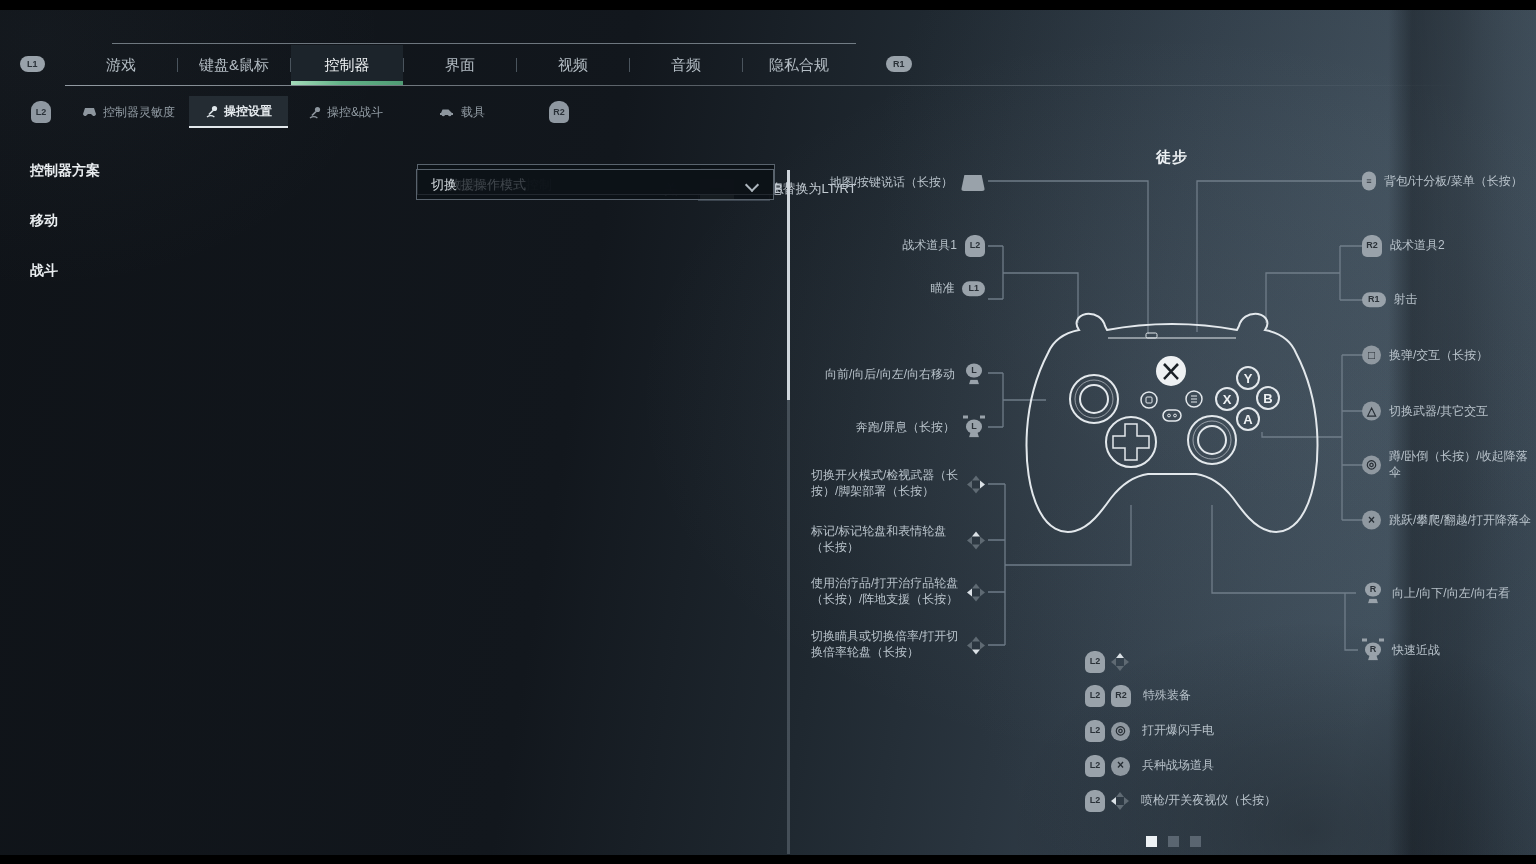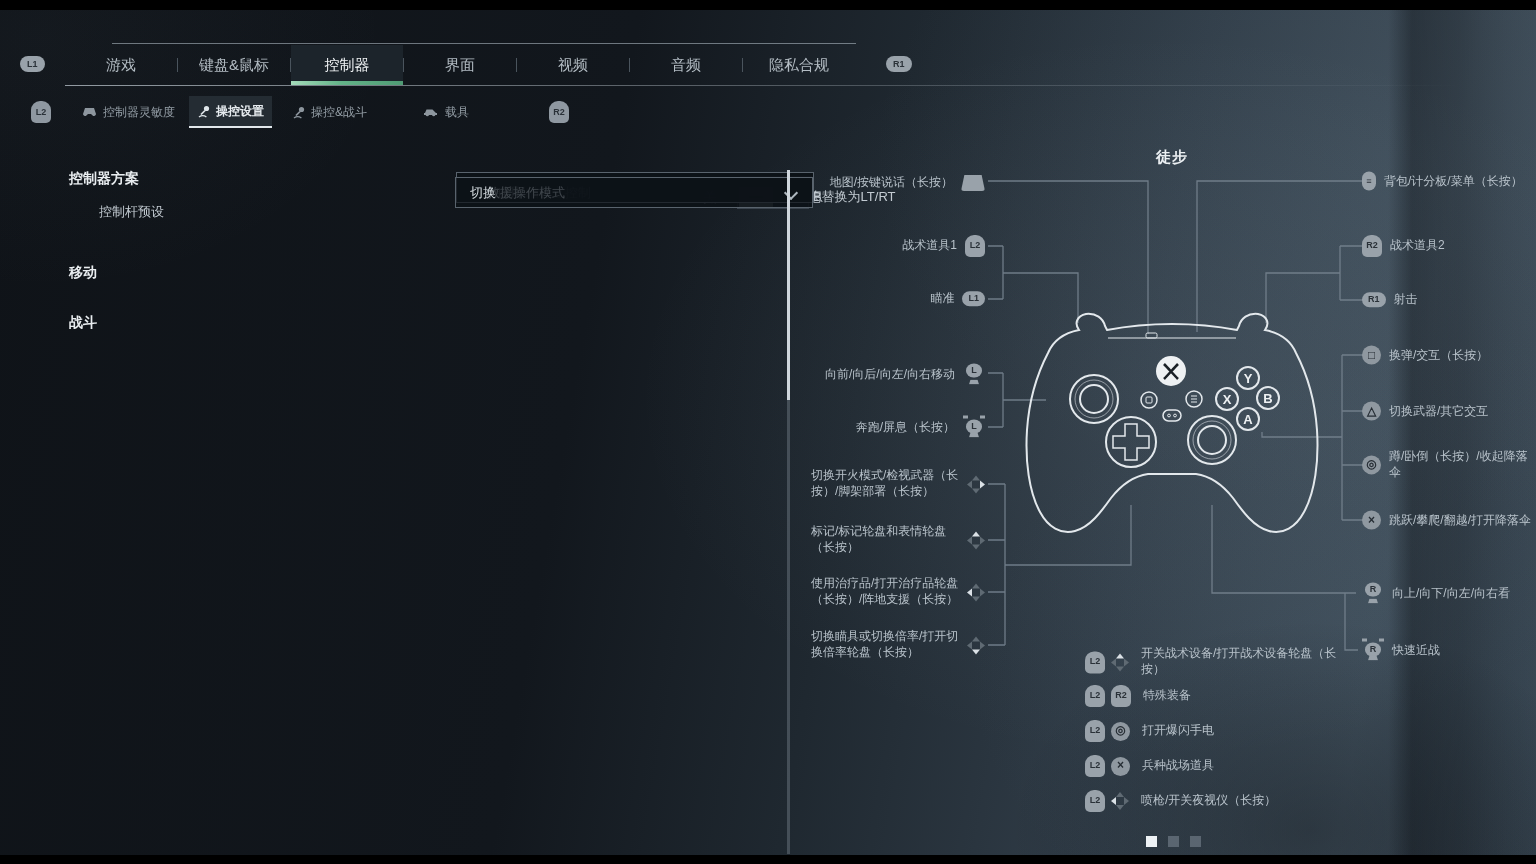--- a/index.html
+++ b/index.html
@@ -33,26 +33,26 @@
     color:#2a3138;font-size:9px;font-weight:bold;display:flex;align-items:center;}
   .pad-pill.lb{left:20px;top:56px;} .pad-pill.rb{left:886px;top:56px;}
   .pad-trig{position:absolute;width:20px;height:22px;background:#8f98a1;border-radius:9px 9px 5px 5px;
     color:#2a3138;font-size:9px;font-weight:bold;display:flex;align-items:center;justify-content:center;}
   .pad-trig.lt{left:31px;top:101px;} .pad-trig.rt{left:549px;top:101px;}
 
   
   .subtabs{position:absolute;left:78px;top:96px;height:32px;display:flex;align-items:stretch;}
   .subtab{display:flex;align-items:center;gap:6px;font-size:12px;color:#949ea6;cursor:pointer;padding:0 4px;}
   .subtab .sicon{display:flex;align-items:center;color:#8d969e;}
-  .subtab.active{background:#242c33;border-bottom:2px solid #e2e8ec;color:#e6ebef;padding:0 8px;font-weight:bold;}
+  .subtab.active{background:#242c33;border-bottom:2px solid #e2e8ec;color:#e6ebef;padding:0 16px;font-weight:bold;}
   .subtab.active .sicon{color:#dfe6ea;}
   .st1{margin-left:0;} .st2{margin-left:10px;} .st3{margin-left:16px;} .st4{margin-left:48px;}
 
   
-  .settings{position:absolute;left:30px;top:168px;width:745px;margin-left:39px;}
+  .settings{position:absolute;left:30px;top:160px;width:745px;}
   .sec-title{height:20px;line-height:20px;font-size:14px;font-weight:bold;color:#e9edf0;margin-bottom:4px;}
   .sec-gap{margin-top:30px;}
   .srow{position:relative;height:40px;border-bottom:1px solid rgba(190,205,215,.14);}
   .srow.first{border-top:1px solid rgba(190,205,215,.20);}
   .srow.selected{background:rgba(255,255,255,.035);}
   .srow.group{border-bottom:none;}
   .row-label{position:absolute;left:30px;top:0;line-height:40px;font-size:13px;color:#c3cbd2;white-space:nowrap;}
   .row-label.indent{left:70px;}
   .dropdown{position:absolute;right:0;top:4px;width:328px;height:29px;background:rgba(13,18,23,.72);
     border:1px solid #59636d;display:flex;align-items:center;padding:0 14px;box-sizing:content-box;cursor:pointer;}
@@ -192,23 +192,20 @@
   <div class="pad-trig rt">R2</div>
 
   <div class="settings">
       <div class="sec-title">控制器方案</div>
       <div class="srow dropdown first selected">
         <span class="row-label">控制器预设</span>
         <div class="dropdown">
           <span class="dd-value">默认预设</span>
           <span class="chev"></span>
         </div>
-      </div>
-      <div class="srow group group">
-        <span class="row-label">控制杆预设</span>
       </div>
       <div class="srow dropdown">
         <span class="row-label indent">徒步</span>
         <div class="dropdown">
           <span class="dd-value">默认预设</span>
           <span class="chev"></span>
         </div>
       </div>
       <div class="srow dropdown">
         <span class="row-label indent">地面载具</span>
@@ -345,21 +342,21 @@
 
   <div id="diag-labels">
       <div class="diag-label left" style="top: 183px;">
         <span class="lab-text">地图/按键说话（长按）</span>
         <span class="icon-touchpad"></span>
       </div>
       <div class="diag-label left" style="top: 246px;">
         <span class="lab-text">战术道具1</span>
         <span class="icon-trig">L2</span>
       </div>
-      <div class="diag-label left" style="top: 299px;">
+      <div class="diag-label left" style="top: 289px;">
         <span class="lab-text">瞄准</span>
         <span class="icon-pill">L1</span>
       </div>
       <div class="diag-label left" style="top: 374px;">
         <span class="lab-text">向前/向后/向左/向右移动</span>
         <span class="icon-stick">
           <span class="cap">L</span>
         </span>
       </div>
       <div class="diag-label left" style="top: 427px;">
@@ -445,21 +442,20 @@
         <span class="lab-text">快速近战</span>
       </div>
       <div class="combo" style="top: 662px;">
         <span class="icon-trig">L2</span>
         <span class="icon-dpad">
           <i class="d-up on"></i>
           <i class="d-right"></i>
           <i class="d-down"></i>
           <i class="d-left"></i>
         </span>
-        <span class="lab-text">开关战术设备/打开战术设备轮盘（长按）</span>
       </div>
       <div class="combo" style="top: 696px;">
         <span class="icon-trig">L2</span>
         <span class="icon-trig">R2</span>
         <span class="lab-text">特殊装备</span>
       </div>
       <div class="combo" style="top: 731px;">
         <span class="icon-trig">L2</span>
         <span class="icon-face">◎</span>
         <span class="lab-text">打开爆闪手电</span>

